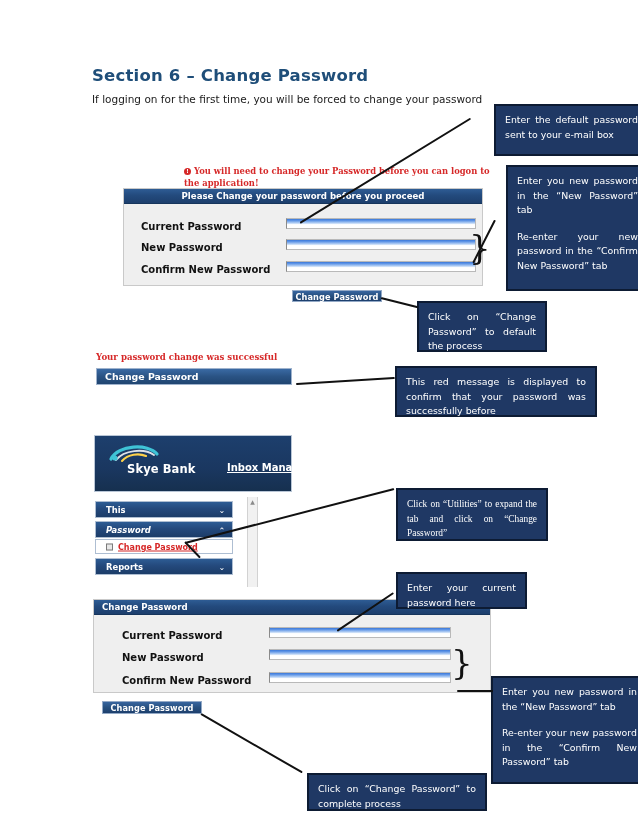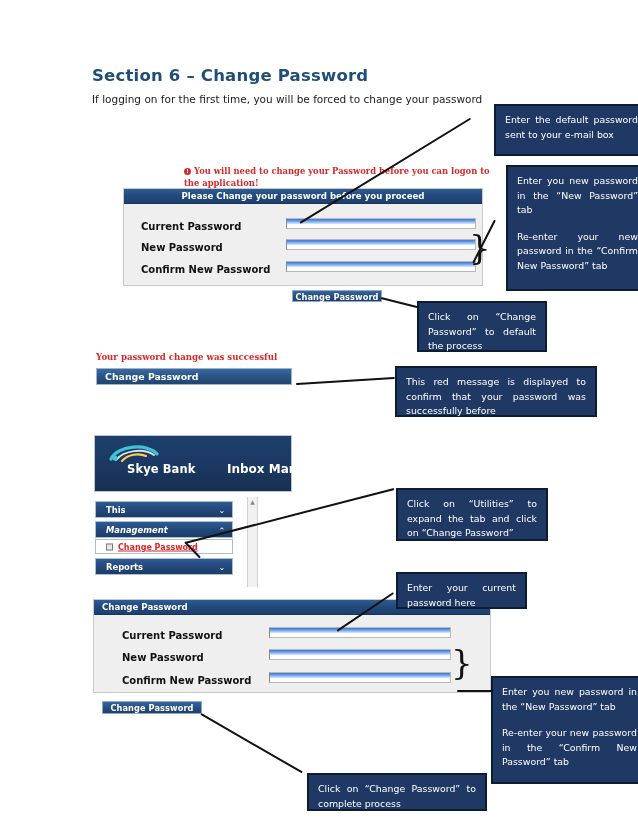--- a/index.html
+++ b/index.html
@@ -108,22 +108,22 @@
     background:linear-gradient(180deg,#1d3f6d 0%,#1a3760 60%,#16304f 100%);
     border:1px solid #b9c6d6;
     box-sizing:border-box;
     text-align:right;
   }
   .logo-text{
     position:absolute;color:#ffffff;font-weight:bold;font-size:11.5px;
     letter-spacing:.1px;white-space:nowrap;
   }
   .inbox-link{
-    position:absolute;color:#ffffff;font-size:12px;font-weight:bold;
-    white-space:nowrap;
+    position:absolute;color:#ffffff;font-size:10px;font-weight:bold;
+    text-decoration:underline;white-space:nowrap;
   }
   .nav{
     position:absolute;
     background:linear-gradient(180deg,#2d5c94 0%,#24497c 45%,#1c3d69 100%);
     border:1px solid #aebed2;
     box-sizing:border-box;
     color:#ffffff;font-size:8.4px;font-weight:bold;
   }
   .nav .lbl{position:absolute;left:10px;top:50%;transform:translateY(-50%);}
   .nav .chev{position:absolute;right:7px;top:50%;transform:translateY(-50%);font-size:7.5px;}
@@ -222,39 +222,39 @@
     <div class="logo-text" style="left:32px;top:26px;">Skye Bank</div>
     <div class="inbox-link" style="left:132px;top:26px;">Inbox Management</div>
   </div>
 
   <div class="nav" style="left:78px;top:501px;width:138px;height:17px;">
     <span class="lbl">This</span>
     <span class="chev">⌄</span>
   </div>
 
   <div class="nav italic" style="left:78px;top:521px;width:138px;height:17px;">
-    <span class="lbl">Management</span>
+    <span class="lbl">Password</span>
     <span class="chev">⌃</span>
   </div>
 
   <div class="subnav" style="left:78px;top:539px;width:138px;height:15px;">
     <span class="sq"></span>
     <span class="lk">Change Password</span>
   </div>
 
   <div class="nav" style="left:78px;top:558px;width:138px;height:17px;">
     <span class="lbl">Reports</span>
     <span class="chev">⌄</span>
   </div>
 
   <div class="scrollbar" style="left:230px;top:497px;width:11px;height:90px;">
     <span class="arw">▲</span>
   </div>
 
-  <div class="callout" style="left:379px;top:488px;width:152px;height:53px;">
+  <div class="callout" style="left:379px;top:488px;width:152px;height:53px;font-family:Liberation Serif, serif;">
     <p>Click on “Utilities” to expand the tab and click on “Change Password”</p>
   </div>
   <div class="line" style="left:168px;top:542px;width:216px;transform:rotate(-14.5deg);"></div>
   <div class="line" style="left:168px;top:541px;width:22px;transform:rotate(46deg);"></div>
 
   <div class="panel" style="left:76px;top:599px;width:398px;height:94px;">
     <div class="panel-head left">Change Password</div>
 
     <div class="frow" style="left:28px;top:30px;">Current Password</div>
     <div class="fin" style="left:175px;top:27px;width:182px;height:11px;"></div>

